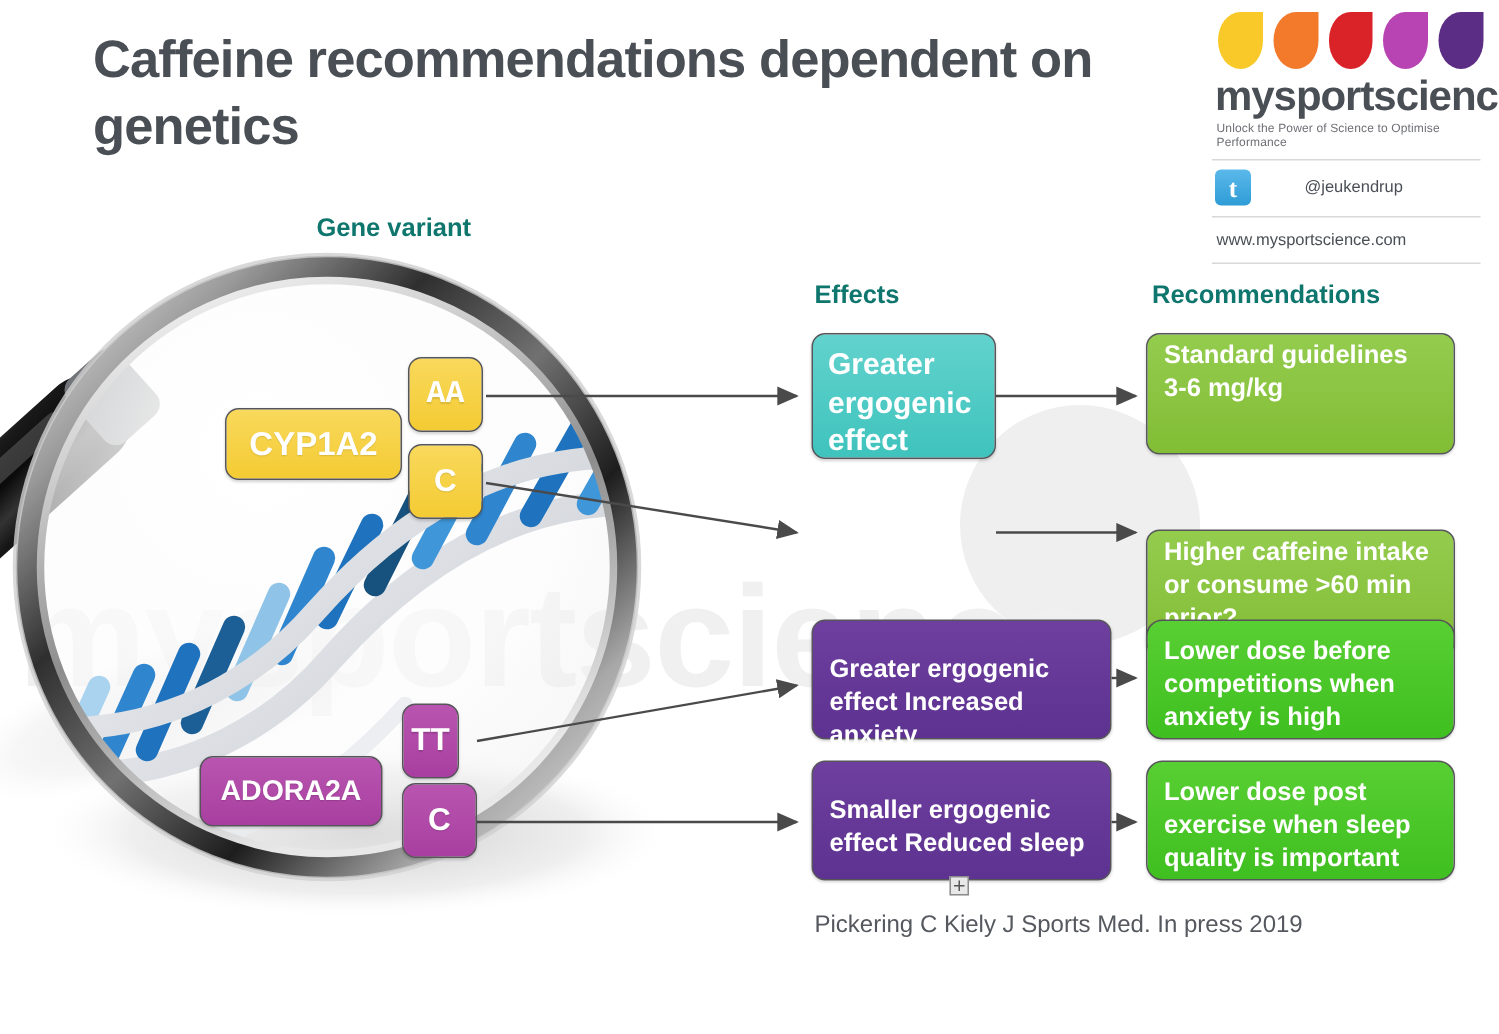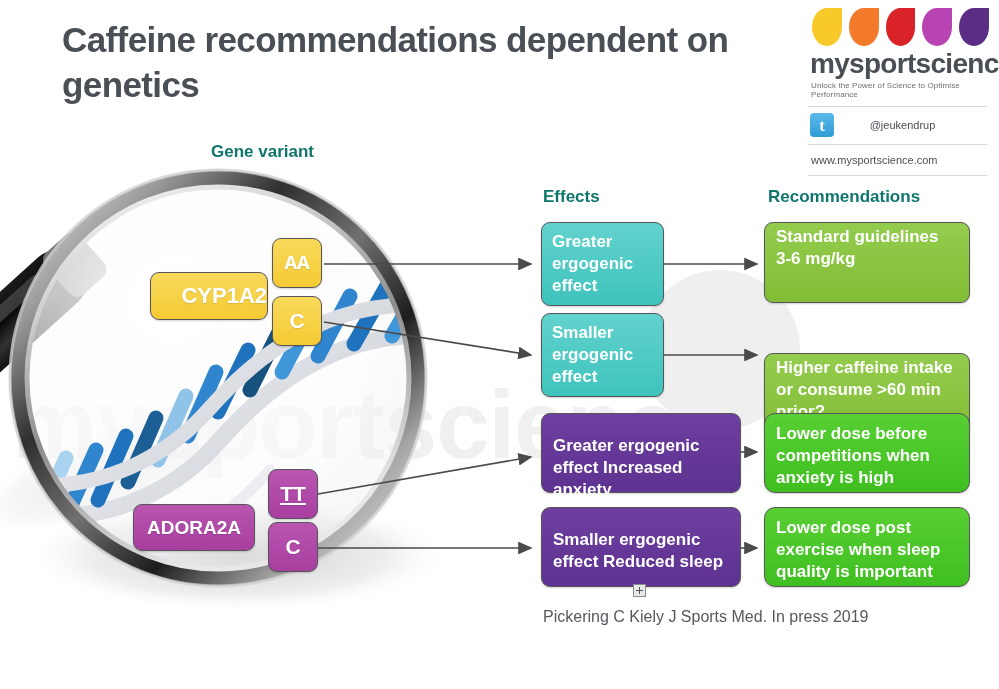--- a/index.html
+++ b/index.html
@@ -152,21 +152,21 @@
 
   .adora-box {
     background: linear-gradient(#b955b0, #a83fa0);
     font-size: 21px;
     justify-content: center;
     text-shadow: 0 1px 1px rgba(0,0,0,0.15);
   }
 
   .effect-teal {
     background: linear-gradient(#62d2cd, #3fc3bd);
-    font-size: 17px;
+    font-size: 20px;
     line-height: 1.28;
     padding: 8px 10px;
     align-items: flex-start;
   }
   .effect-purple {
     background: linear-gradient(#6e3f9e, #5d3291);
     font-size: 17px;
     line-height: 1.3;
     padding: 21px 11px;
     align-items: flex-start;
@@ -351,45 +351,42 @@
 
     <path d="M318,548 L531,548" stroke="#4a4a4a" stroke-width="1.6" fill="none" marker-end="url(#ah)"></path>
 
     <path d="M664,264 L757,264" stroke="#4a4a4a" stroke-width="1.6" fill="none" marker-end="url(#ah)"></path>
     <path d="M664,355 L757,355" stroke="#4a4a4a" stroke-width="1.6" fill="none" marker-end="url(#ah)"></path>
     <path d="M741,452 L757,452" stroke="#4a4a4a" stroke-width="1.6" fill="none" marker-end="url(#ah)"></path>
     <path d="M741,548 L757,548" stroke="#4a4a4a" stroke-width="1.6" fill="none" marker-end="url(#ah)"></path>
   </svg>
 
   <div class="box gene-box" style="left:150px; top:272px; width:118px; height:48px;">
-    <span class="txt" style="text-align:right">CYP1A2</span>
+    <span class="txt" style="text-align:center">CYP1A2</span>
   </div>
   <div class="box gene-box small" style="left:272px; top:238px; width:50px; height:50px;font-family:Liberation Mono, monospace;">
     <span class="txt" style="text-align:center">AA</span>
   </div>
   <div class="box gene-box small" style="left:272px; top:296px; width:50px; height:50px;">
     <span class="txt" style="text-align:center">C</span>
   </div>
 
   <div class="box adora-box" style="left:133px; top:504px; width:122px; height:47px;">
     <span class="txt" style="text-align:center; font-size:19px">ADORA2A</span>
   </div>
-  <div class="box adora-box" style="left:268px; top:469px; width:50px; height:50px;text-decoration:underline;">
+  <div class="box adora-box" style="left:268px; top:469px; width:38px; height:50px;">
     <span class="txt" style="text-align:center">TT</span>
   </div>
   <div class="box adora-box" style="left:268px; top:522px; width:50px; height:50px;">
     <span class="txt" style="text-align:center">C</span>
   </div>
 
   <div class="box effect-teal" style="left:541px; top:222px; width:123px; height:84px;">
     <span class="txt">Greater ergogenic effect</span>
   </div>
-  <div class="box effect-teal" style="left:541px; top:313px; width:123px; height:84px;">
-    <span class="txt">Smaller ergogenic effect</span>
-  </div>
   <div class="box effect-purple" style="left:541px; top:413px; width:200px; height:80px;">
     <span class="txt">Greater ergogenic effect Increased anxiety</span>
   </div>
   <div class="box effect-purple" style="left:541px; top:507px; width:200px; height:80px;">
     <span class="txt">Smaller ergogenic effect Reduced sleep</span>
   </div>
 
   <div class="box rec-green-a" style="left:764px; top:222px; width:206px; height:81px;">
     <span class="txt">Standard guidelines 3-6 mg/kg</span>
   </div>

